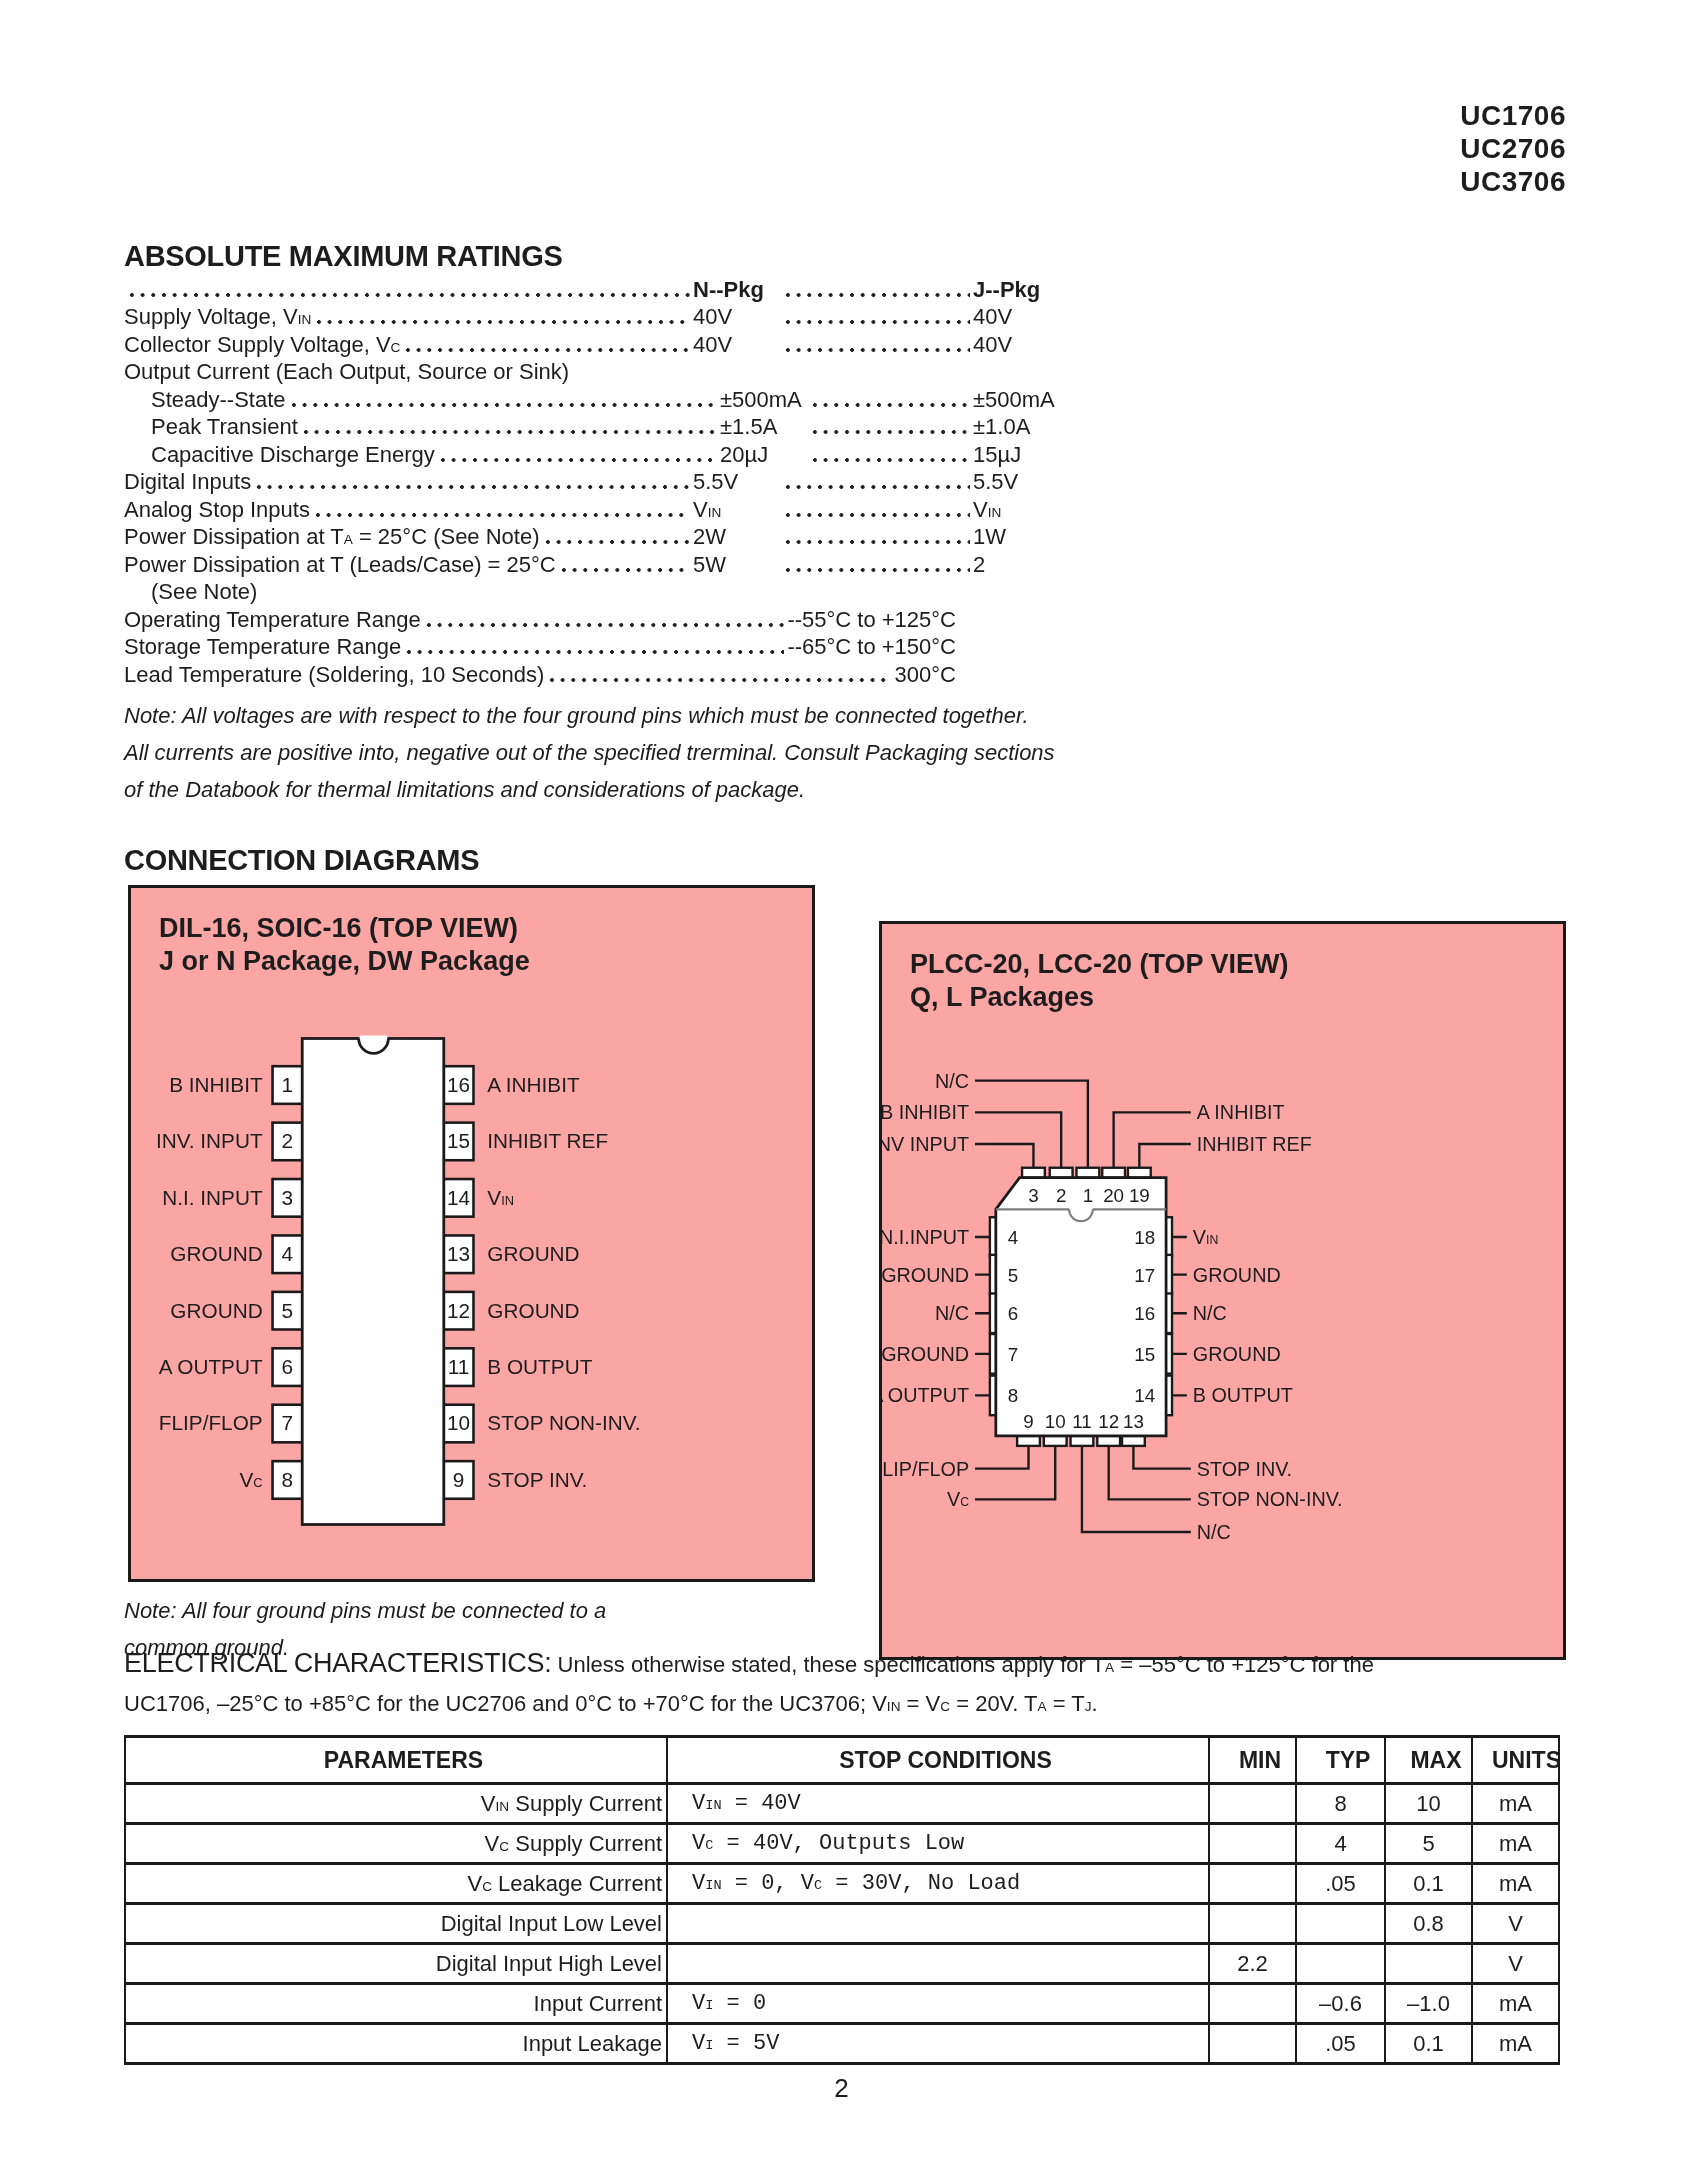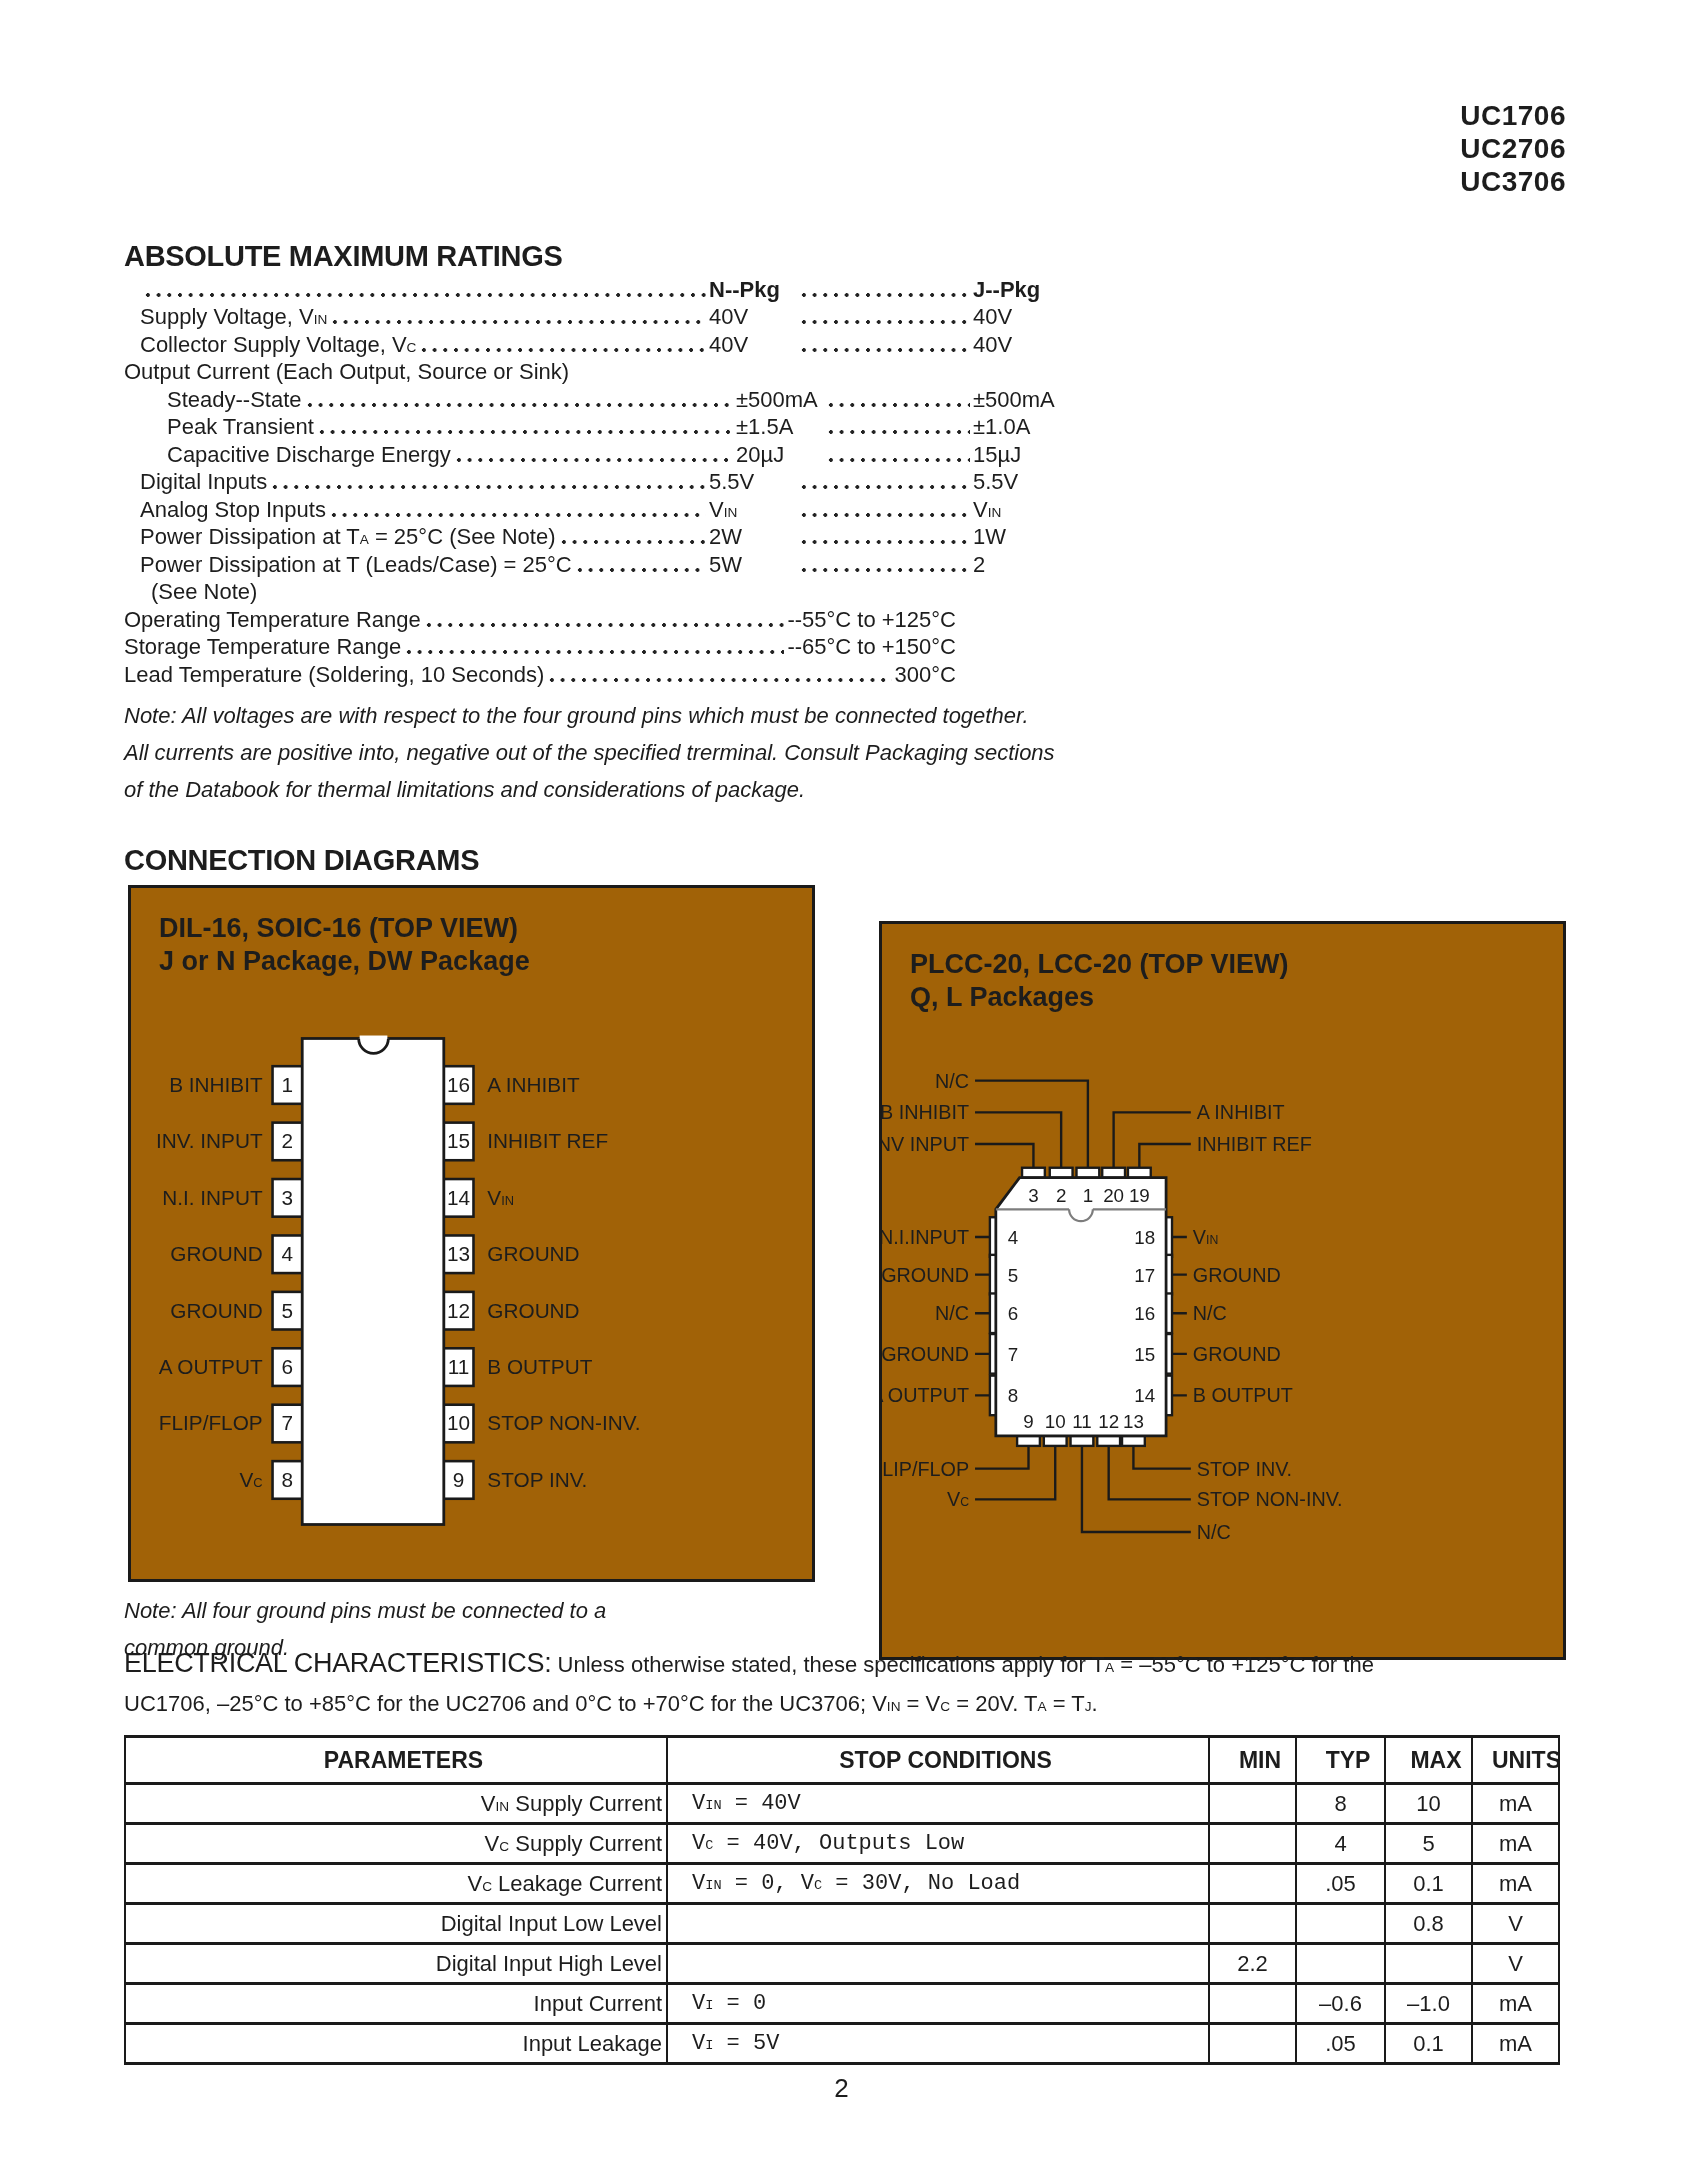--- a/index.html
+++ b/index.html
@@ -6,33 +6,33 @@
   body{width:1683px;height:2178px;position:relative;font-family:"Liberation Sans",sans-serif;color:#1d1d1d;}
   .page{position:absolute;inset:0;background:#fff;overflow:hidden;}
   .sc{font-size:0.62em;}
   
   .chips{position:absolute;top:99px;right:117px;text-align:right;font-weight:bold;font-size:28px;line-height:33px;letter-spacing:0.5px;}
   
   .sec-title{position:absolute;left:124px;font-weight:bold;font-size:29px;letter-spacing:-0.3px;white-space:nowrap;}
   
   .amr{position:absolute;left:124px;top:275px;width:936px;}
   .amr-row{display:flex;align-items:flex-end;height:27.5px;font-size:22px;white-space:nowrap;}
-  .seg1{display:flex;width:569px;flex:0 0 auto;align-items:flex-end;margin-left:16px;}
+  .seg1{display:flex;width:569px;flex:0 0 auto;align-items:flex-end;}
   .lab{white-space:nowrap;flex:0 0 auto;}
   .v1,.v2{min-width:87px;flex:0 0 auto;}
   .b{font-weight:bold;}
   .ind{padding-left:27px;}
   .w840{width:832px;}
   .dots{flex:1 1 auto;min-width:12px;height:26px;align-self:flex-end;margin:0 3px;
         background-image:radial-gradient(circle at 5px 18px,#222 1.7px,rgba(255,255,255,0) 2.1px);
         background-size:10.7px 26px;background-repeat:repeat-x;}
   .note{font-style:italic;font-size:22px;line-height:37px;}
   .amr-note{position:absolute;left:124px;top:697px;width:931px;}
   
-  .dbox{position:absolute;border:3px solid #1a1a1a;background:#a16207;}
+  .dbox{position:absolute;border:3px solid #1a1a1a;background:#fca5a5;}
   .box-dip{left:128px;top:885px;width:681px;height:691px;}
   .box-plcc{left:879px;top:885px;width:681px;height:733px;margin-top:36px;}
   .dbox-title{position:absolute;left:28px;top:24px;font-weight:bold;font-size:27px;line-height:33px;white-space:nowrap;}
   .dbox svg{position:absolute;left:0;top:0;}
   svg text{fill:#1d1d1d;font-family:"Liberation Sans",sans-serif;}
   .cd-note{position:absolute;left:124px;top:1592px;width:554px;}
   
   .ec{position:absolute;left:124px;top:1645px;width:1434px;}
   .ec-head{font-size:22px;line-height:36px;width:1317px;}
   .ec-title{font-weight:normal;font-size:27px;letter-spacing:-0.3px;}

